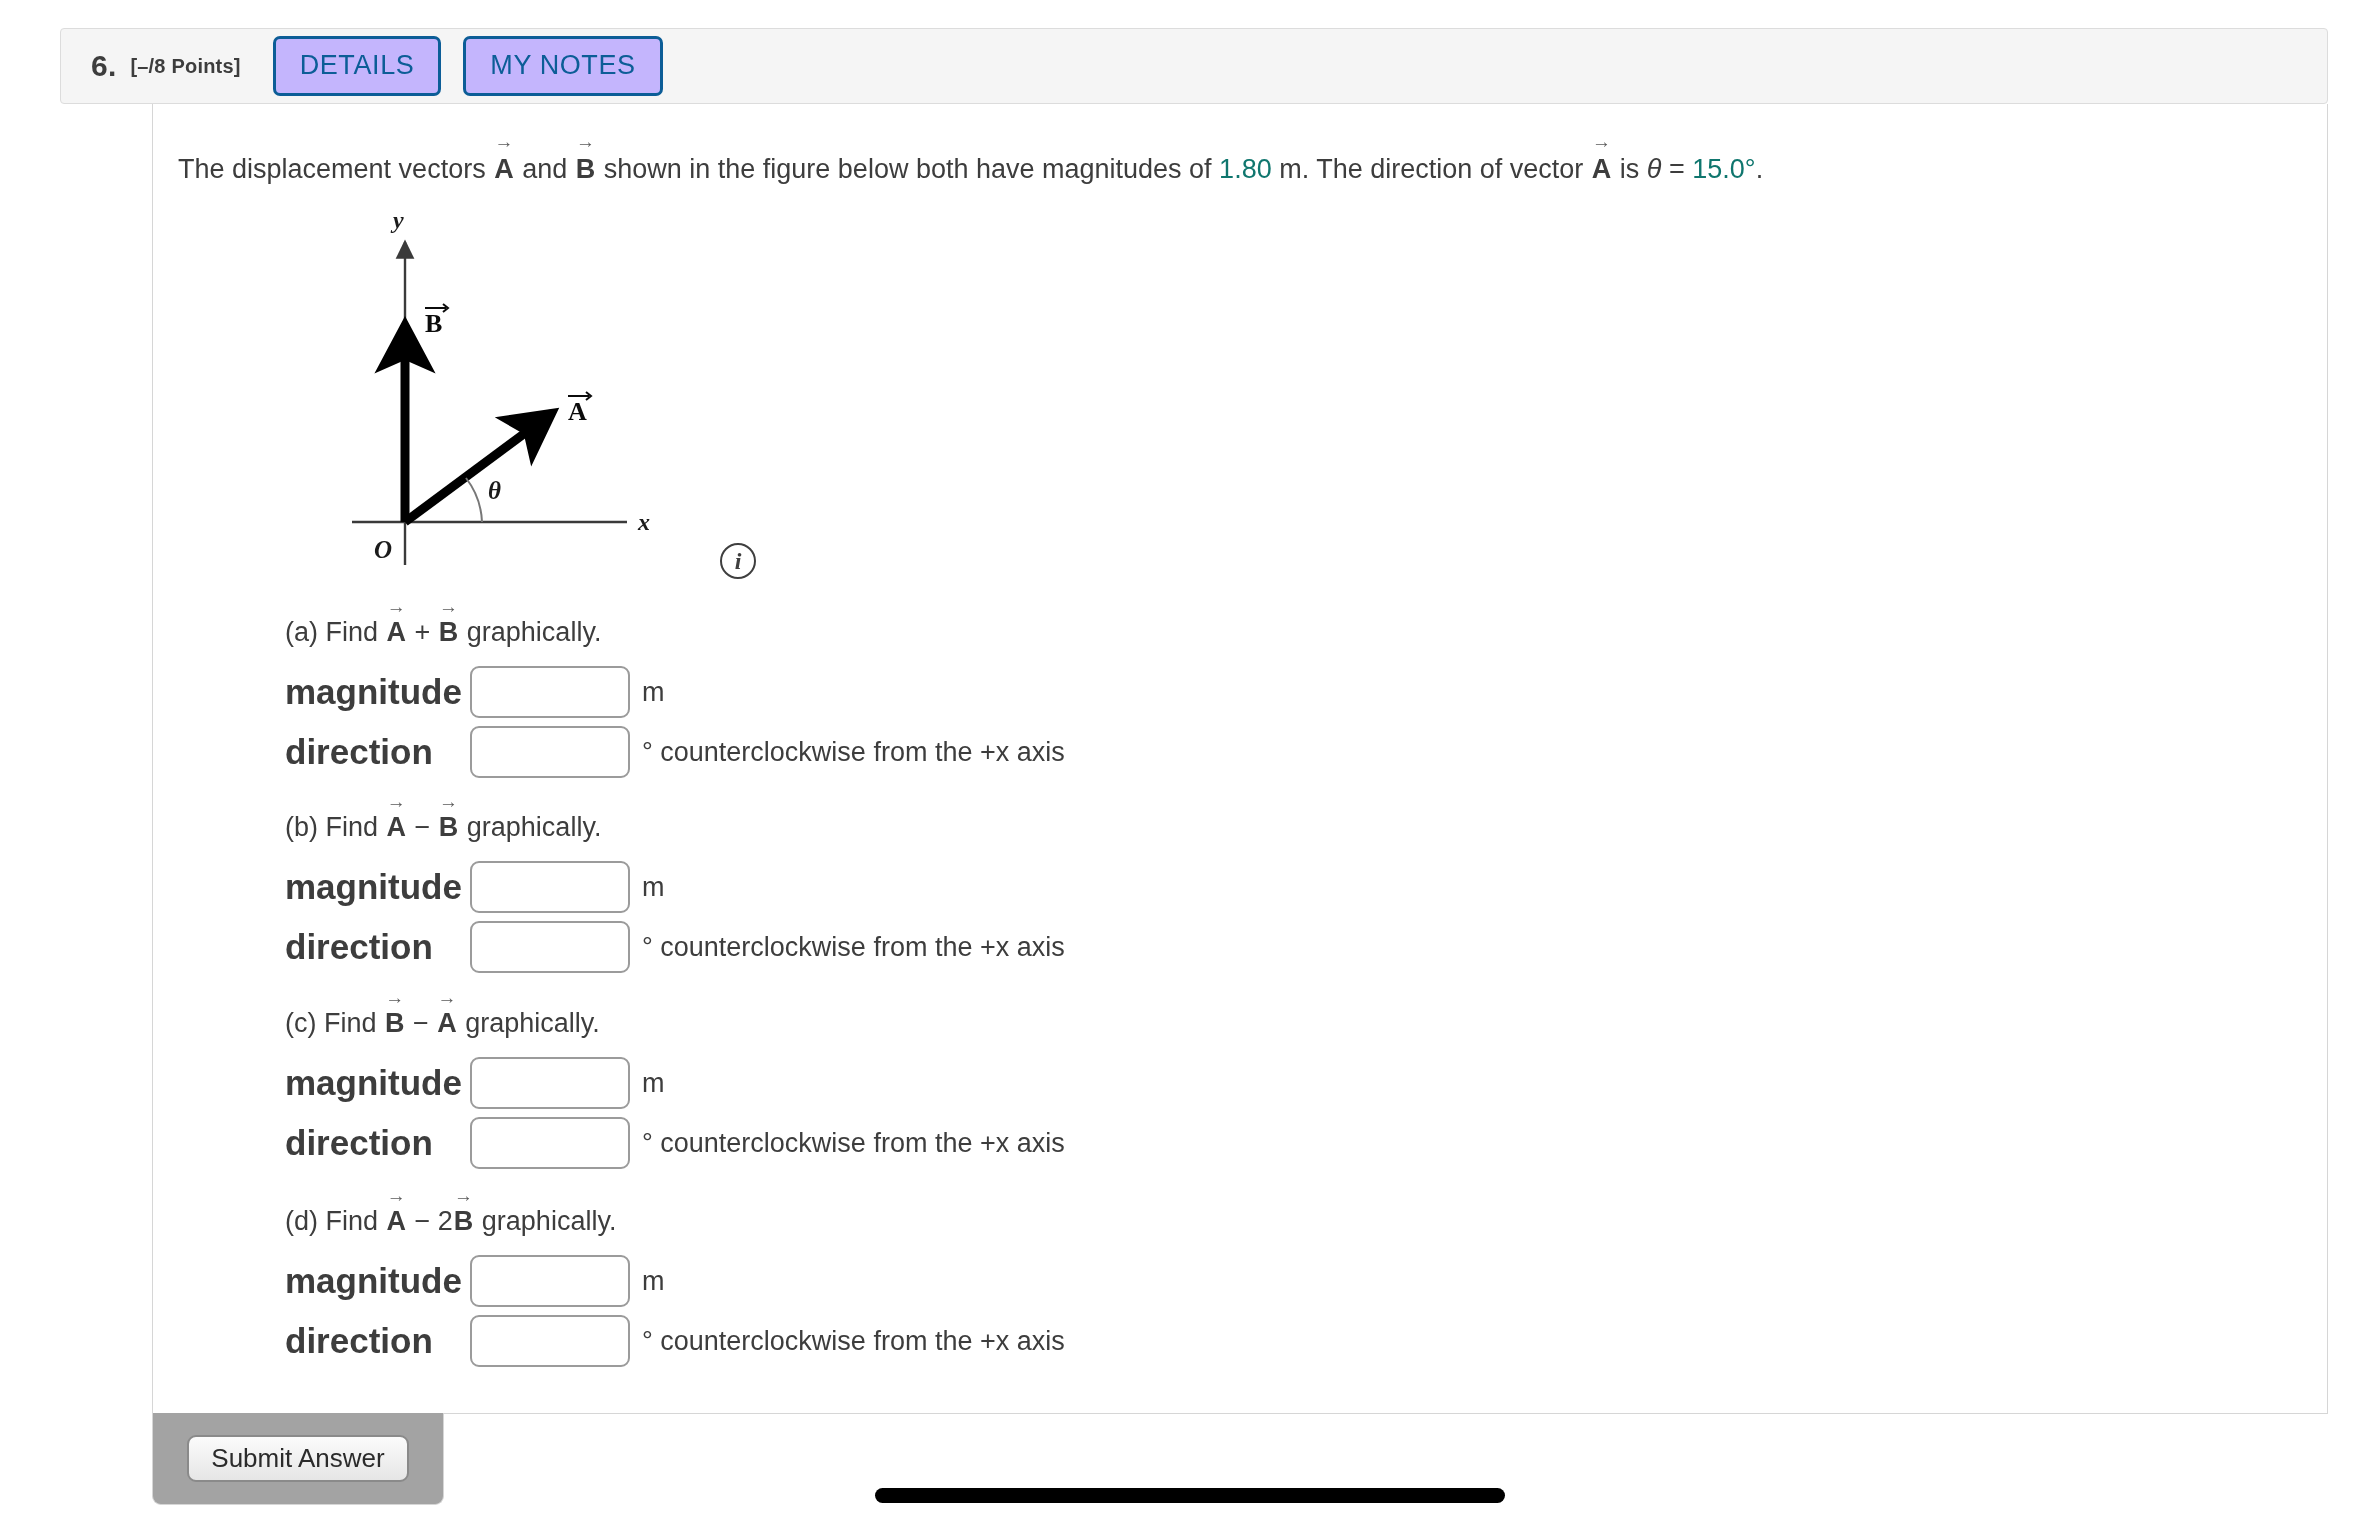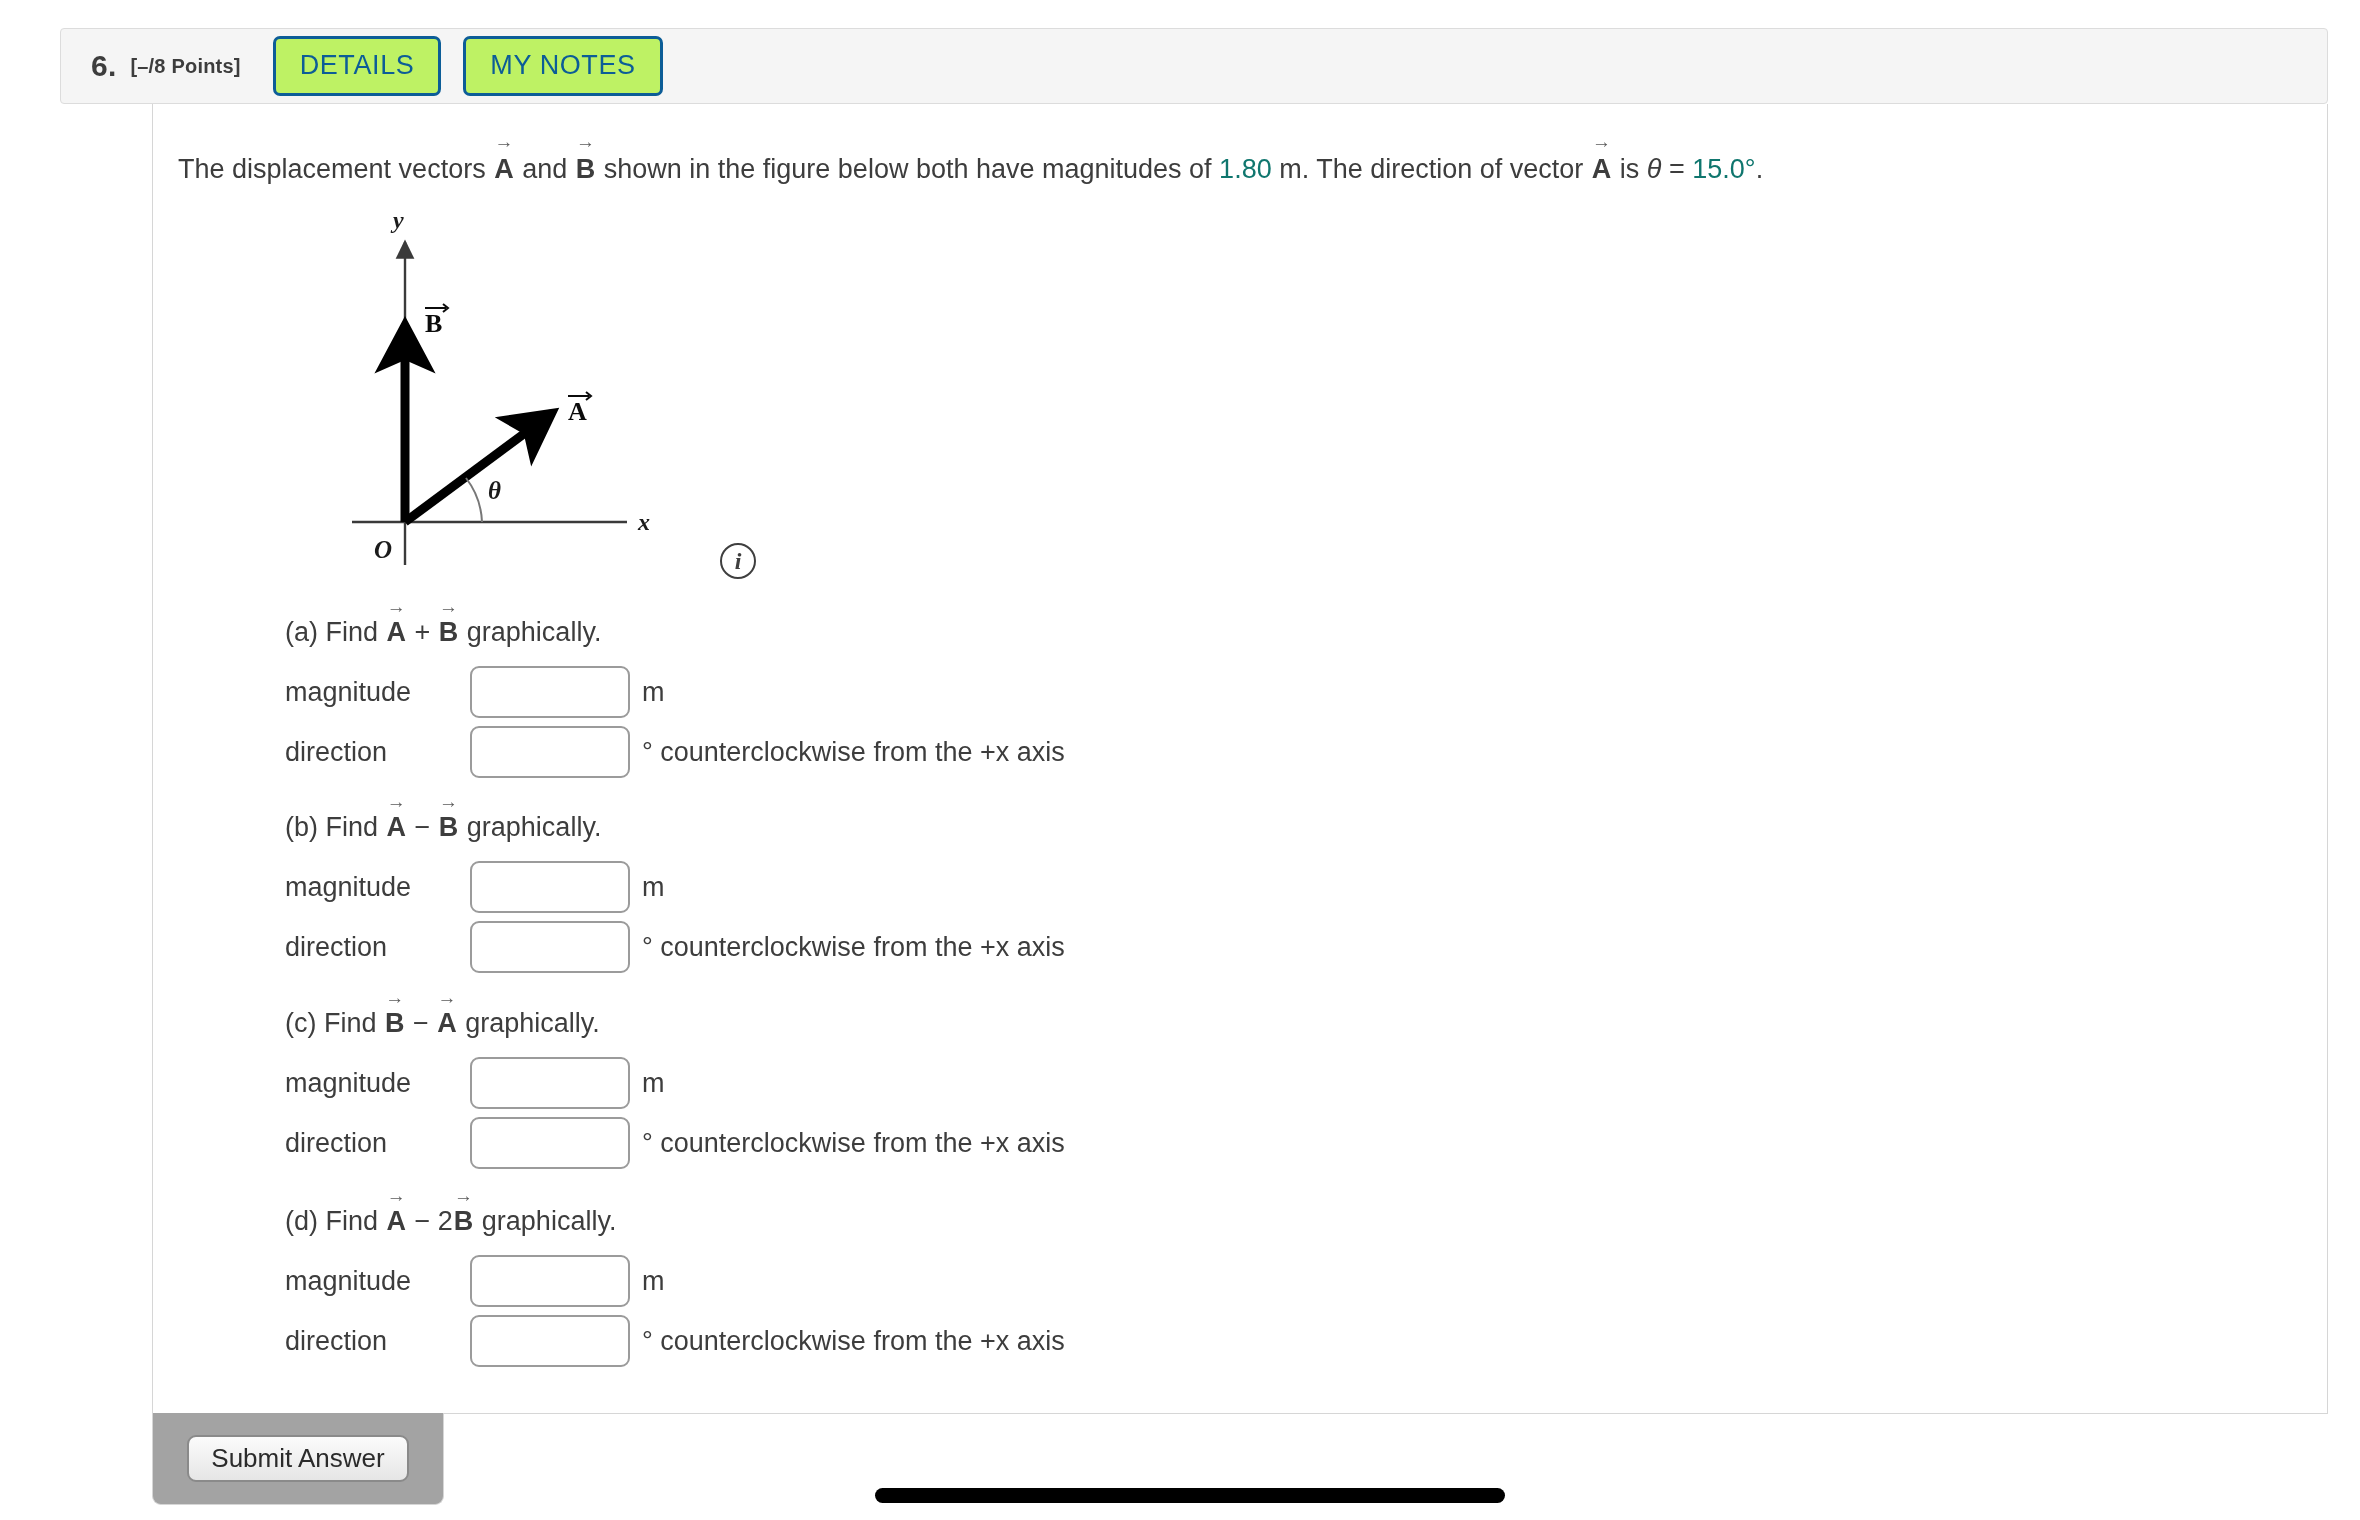--- a/index.html
+++ b/index.html
@@ -42,21 +42,21 @@
     font-size: 20px;
     font-weight: bold;
     color: #3d3d3d;
     margin-left: 14px;
     letter-spacing: .2px;
   }
   .hdr-btn {
     margin-left: 30px;
     border: 3px solid #0c5d97;
     border-radius: 7px;
-    background: #bef264;
+    background: #c4b5fd;
     color: #0c5d97;
     font-size: 27px;
     font-family: "Liberation Sans", sans-serif;
     letter-spacing: .6px;
     padding: 10px 24px 11px 24px;
     line-height: 1;
     cursor: pointer;
     box-sizing: border-box;
     height: 60px;
     display: flex;
@@ -157,24 +157,25 @@
     white-space: nowrap;
     margin-bottom: 16px;
   }
   .field-row {
     display: flex;
     align-items: center;
     height: 56px;
     margin-bottom: 4px;
   }
   .field-label {
-    font-size: 27px;
+    font-size: 35px;
     color: #3d3d3d;
     width: 185px;
     flex: 0 0 185px;
+    font-weight: bold;
   }
   .answer-input {
     width: 160px;
     height: 52px;
     border: 2px solid #9b9b9b;
     border-radius: 9px;
     background: #ffffff;
     box-sizing: border-box;
     font-size: 26px;
     font-family: "Liberation Sans", sans-serif;

